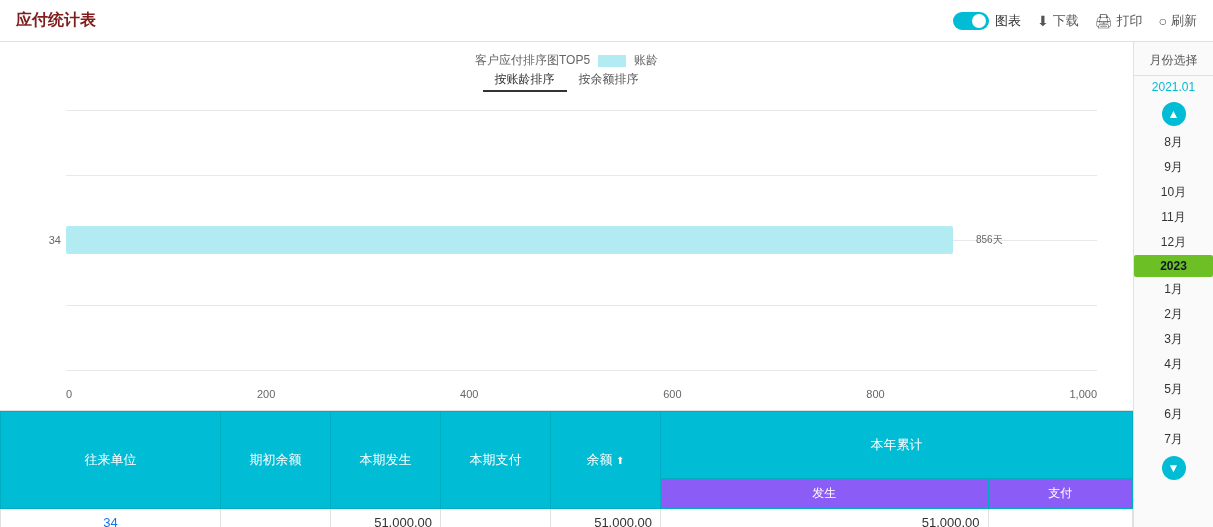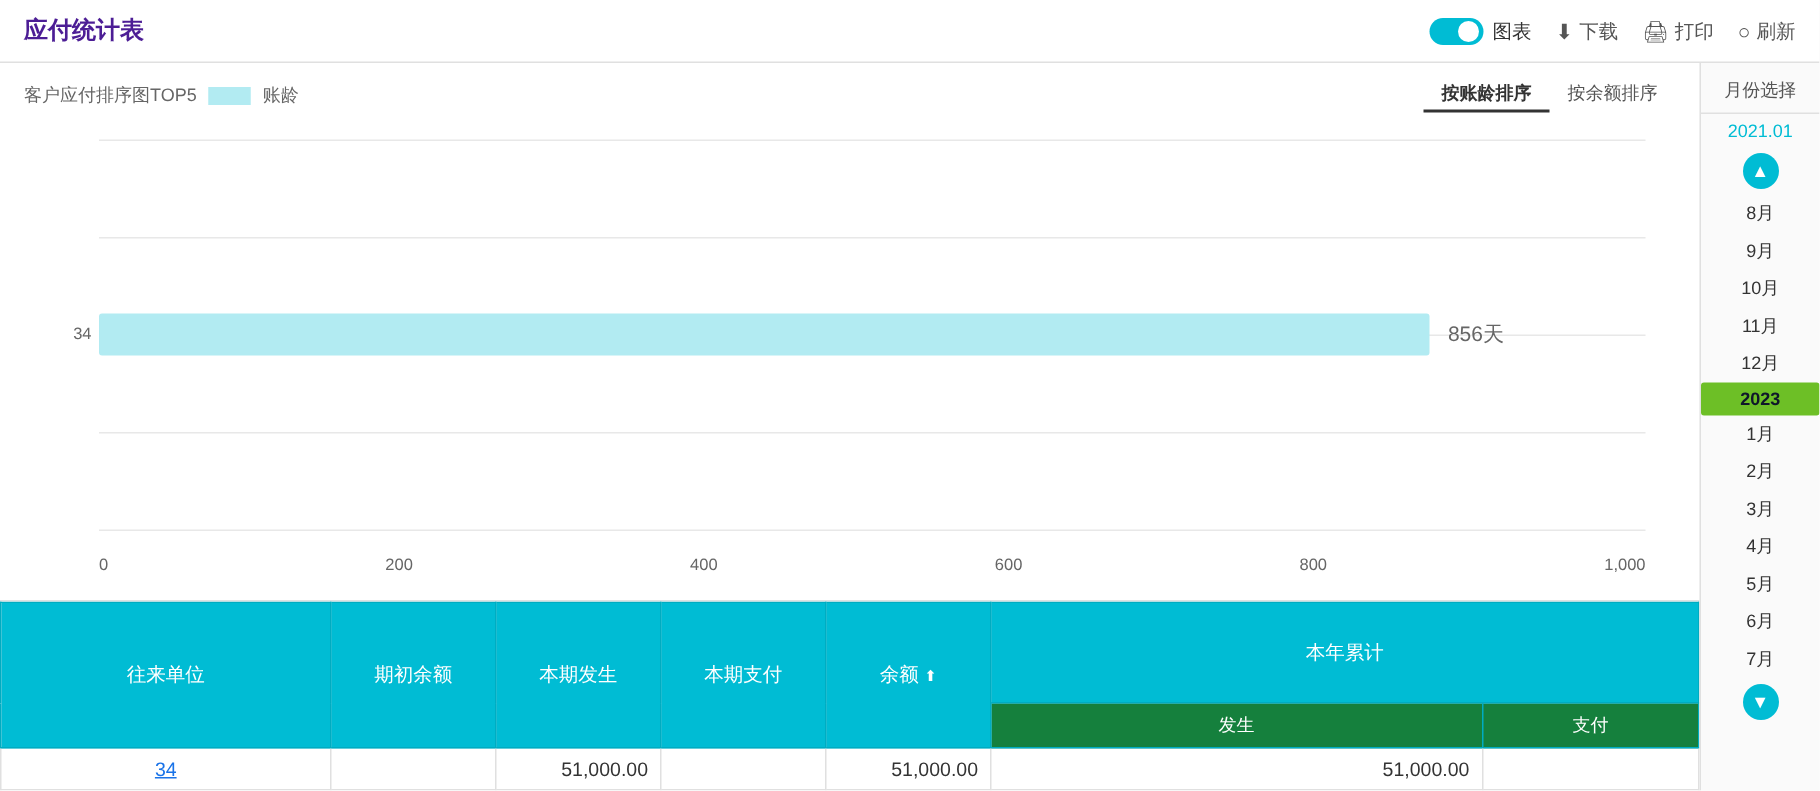--- a/index.html
+++ b/index.html
@@ -2,57 +2,57 @@
 <html><head>
   <meta charset="utf-8">
   <style>
     * { box-sizing: border-box; margin: 0; padding: 0; }
     body { font-family: 'Microsoft YaHei', Arial, sans-serif; font-size: 13px; background: #f5f5f5; color: #333; }
 
     .app-container { display: flex; flex-direction: column; width: 1213px; min-height: 527px; background: #fff; }
 
     
     .header { display: flex; align-items: center; justify-content: space-between; padding: 10px 16px; border-bottom: 1px solid #e0e0e0; background: #fff; }
-    .header-title { font-size: 16px; font-weight: bold; color: #4c1d95; }
+    .header-title { font-size: 16px; font-weight: bold; color: #7f1d1d; }
     .header-actions { display: flex; align-items: center; gap: 16px; }
     .toggle-wrap { display: flex; align-items: center; gap: 6px; margin-left: 24px; }
     .toggle { width: 36px; height: 18px; background: #00bcd4; border-radius: 9px; position: relative; cursor: pointer; }
     .toggle::after { content: ''; width: 14px; height: 14px; background: #fff; border-radius: 50%; position: absolute; top: 2px; right: 3px; }
     .action-btn { display: flex; align-items: center; gap: 4px; color: #555; cursor: pointer; font-size: 13px; }
     .action-icon { font-size: 14px; }
 
     
     .main-content { display: flex; flex: 1; }
 
     
     .chart-area { flex: 1; padding: 10px 16px; position: relative; }
-    .chart-header { display: flex; align-items: center; justify-content: space-between; margin-bottom: 8px; }
+    .chart-header { display: flex; align-items: center; justify-content: space-between; margin-bottom: 8px; flex-direction: column; }
     .chart-legend { display: flex; align-items: center; gap: 8px; font-size: 12px; color: #666; }
     .legend-box { width: 28px; height: 12px; background: #b2ebf2; border: 1px solid #b2ebf2; }
     .chart-sort { display: flex; gap: 0; }
     .sort-btn { padding: 2px 12px; font-size: 12px; cursor: pointer; border-bottom: 2px solid transparent; color: #555; }
-    .sort-btn.active { border-bottom: 2px solid #333; color: #333; font-weight: bold; }
+    .sort-btn.active { border-bottom: 2px solid #333; color: #333; font-weight: normal; }
 
     
     .bar-chart { position: relative; height: 300px; margin: 0 10px; }
     .chart-grid { position: absolute; bottom: 30px; left: 40px; right: 10px; top: 10px; }
     .grid-line { position: absolute; left: 0; right: 0; border-top: 1px solid #e8e8e8; }
     .bar-container { position: absolute; bottom: 30px; left: 40px; right: 10px; top: 10px; display: flex; align-items: center; }
     .bar-row { position: absolute; display: flex; align-items: center; width: 100%; }
     .bar-label { position: absolute; left: -35px; font-size: 11px; color: #666; text-align: right; width: 30px; }
     .bar { height: 28px; background: #b2ebf2; border-radius: 2px; position: relative; }
-    .bar-end-label { position: absolute; right: -50px; top: 50%; transform: translateY(-50%); font-size: 14px; color: #666; white-space: nowrap; }
+    .bar-end-label { position: absolute; right: -50px; top: 50%; transform: translateY(-50%); font-size: 10px; color: #666; white-space: nowrap; }
     .x-axis { position: absolute; bottom: 0; left: 40px; right: 10px; display: flex; justify-content: space-between; font-size: 11px; color: #666; }
 
     
     .table-section { border-top: 1px solid #e0e0e0; }
     .table-wrap { overflow-x: auto; }
     table { width: 100%; border-collapse: collapse; font-size: 13px; }
     thead tr th { background: #00bcd4; color: #fff; text-align: center; padding: 24px 6px; border: 1px solid #00acc1; font-weight: normal; }
-    thead tr.sub-header th { background: #15803d; font-size: 12px; padding: 6px 4px; }
+    thead tr.sub-header th { background: #8b5cf6; font-size: 12px; padding: 6px 4px; }
     tbody tr td { text-align: right; padding: 6px 8px; border: 1px solid #e0e0e0; background: #fff; }
     tbody tr td:first-child { text-align: center; }
     tbody tr td a { color: #1a73e8; text-decoration: underline; cursor: pointer; }
 
     
     .sidebar { width: 80px; border-left: 1px solid #e0e0e0; background: #fafafa; display: flex; flex-direction: column; align-items: center; padding-top: 4px; position: relative; }
     .sidebar-title { font-size: 12px; color: #555; padding: 6px 4px; text-align: center; border-bottom: 1px solid #e0e0e0; width: 100%; }
     .sidebar-date { font-size: 12px; color: #00bcd4; padding: 4px; text-align: center; width: 100%; }
     .nav-btn { width: 24px; height: 24px; background: #00bcd4; border-radius: 50%; display: flex; align-items: center; justify-content: center; cursor: pointer; margin: 4px 0; color: #fff; font-size: 12px; user-select: none; }
     .month-list { display: flex; flex-direction: column; align-items: flex-end; width: 100%; }

